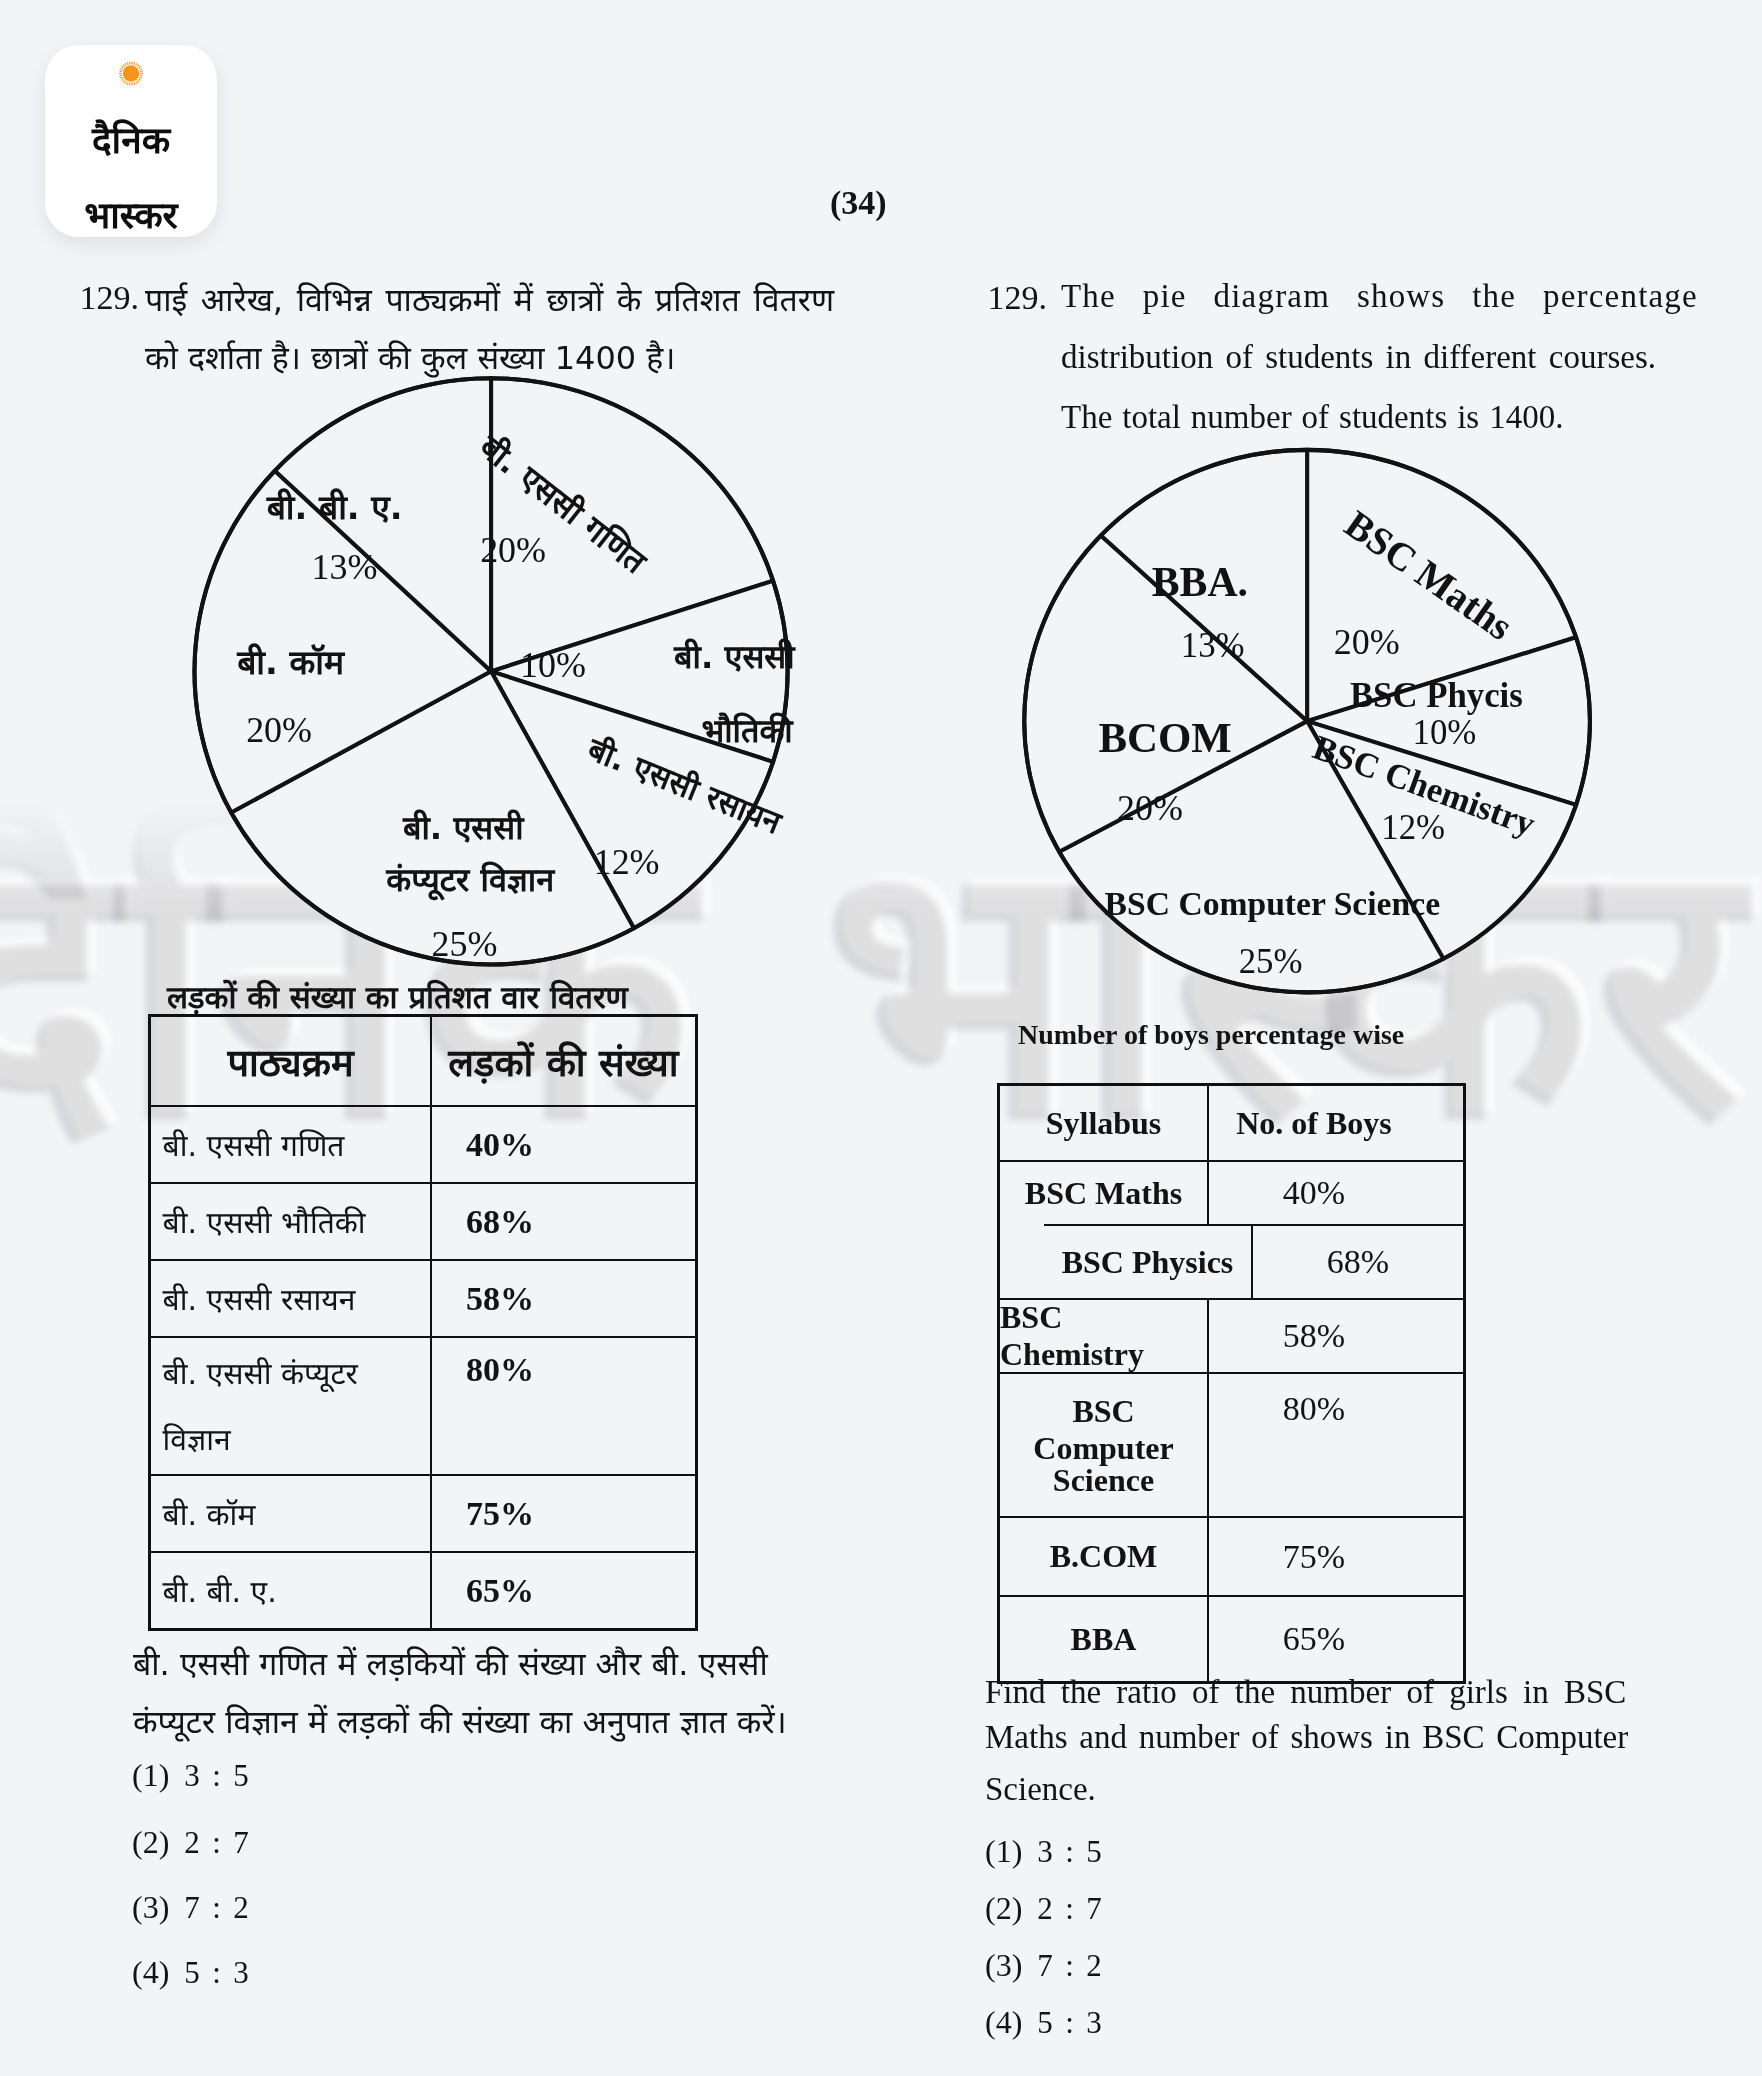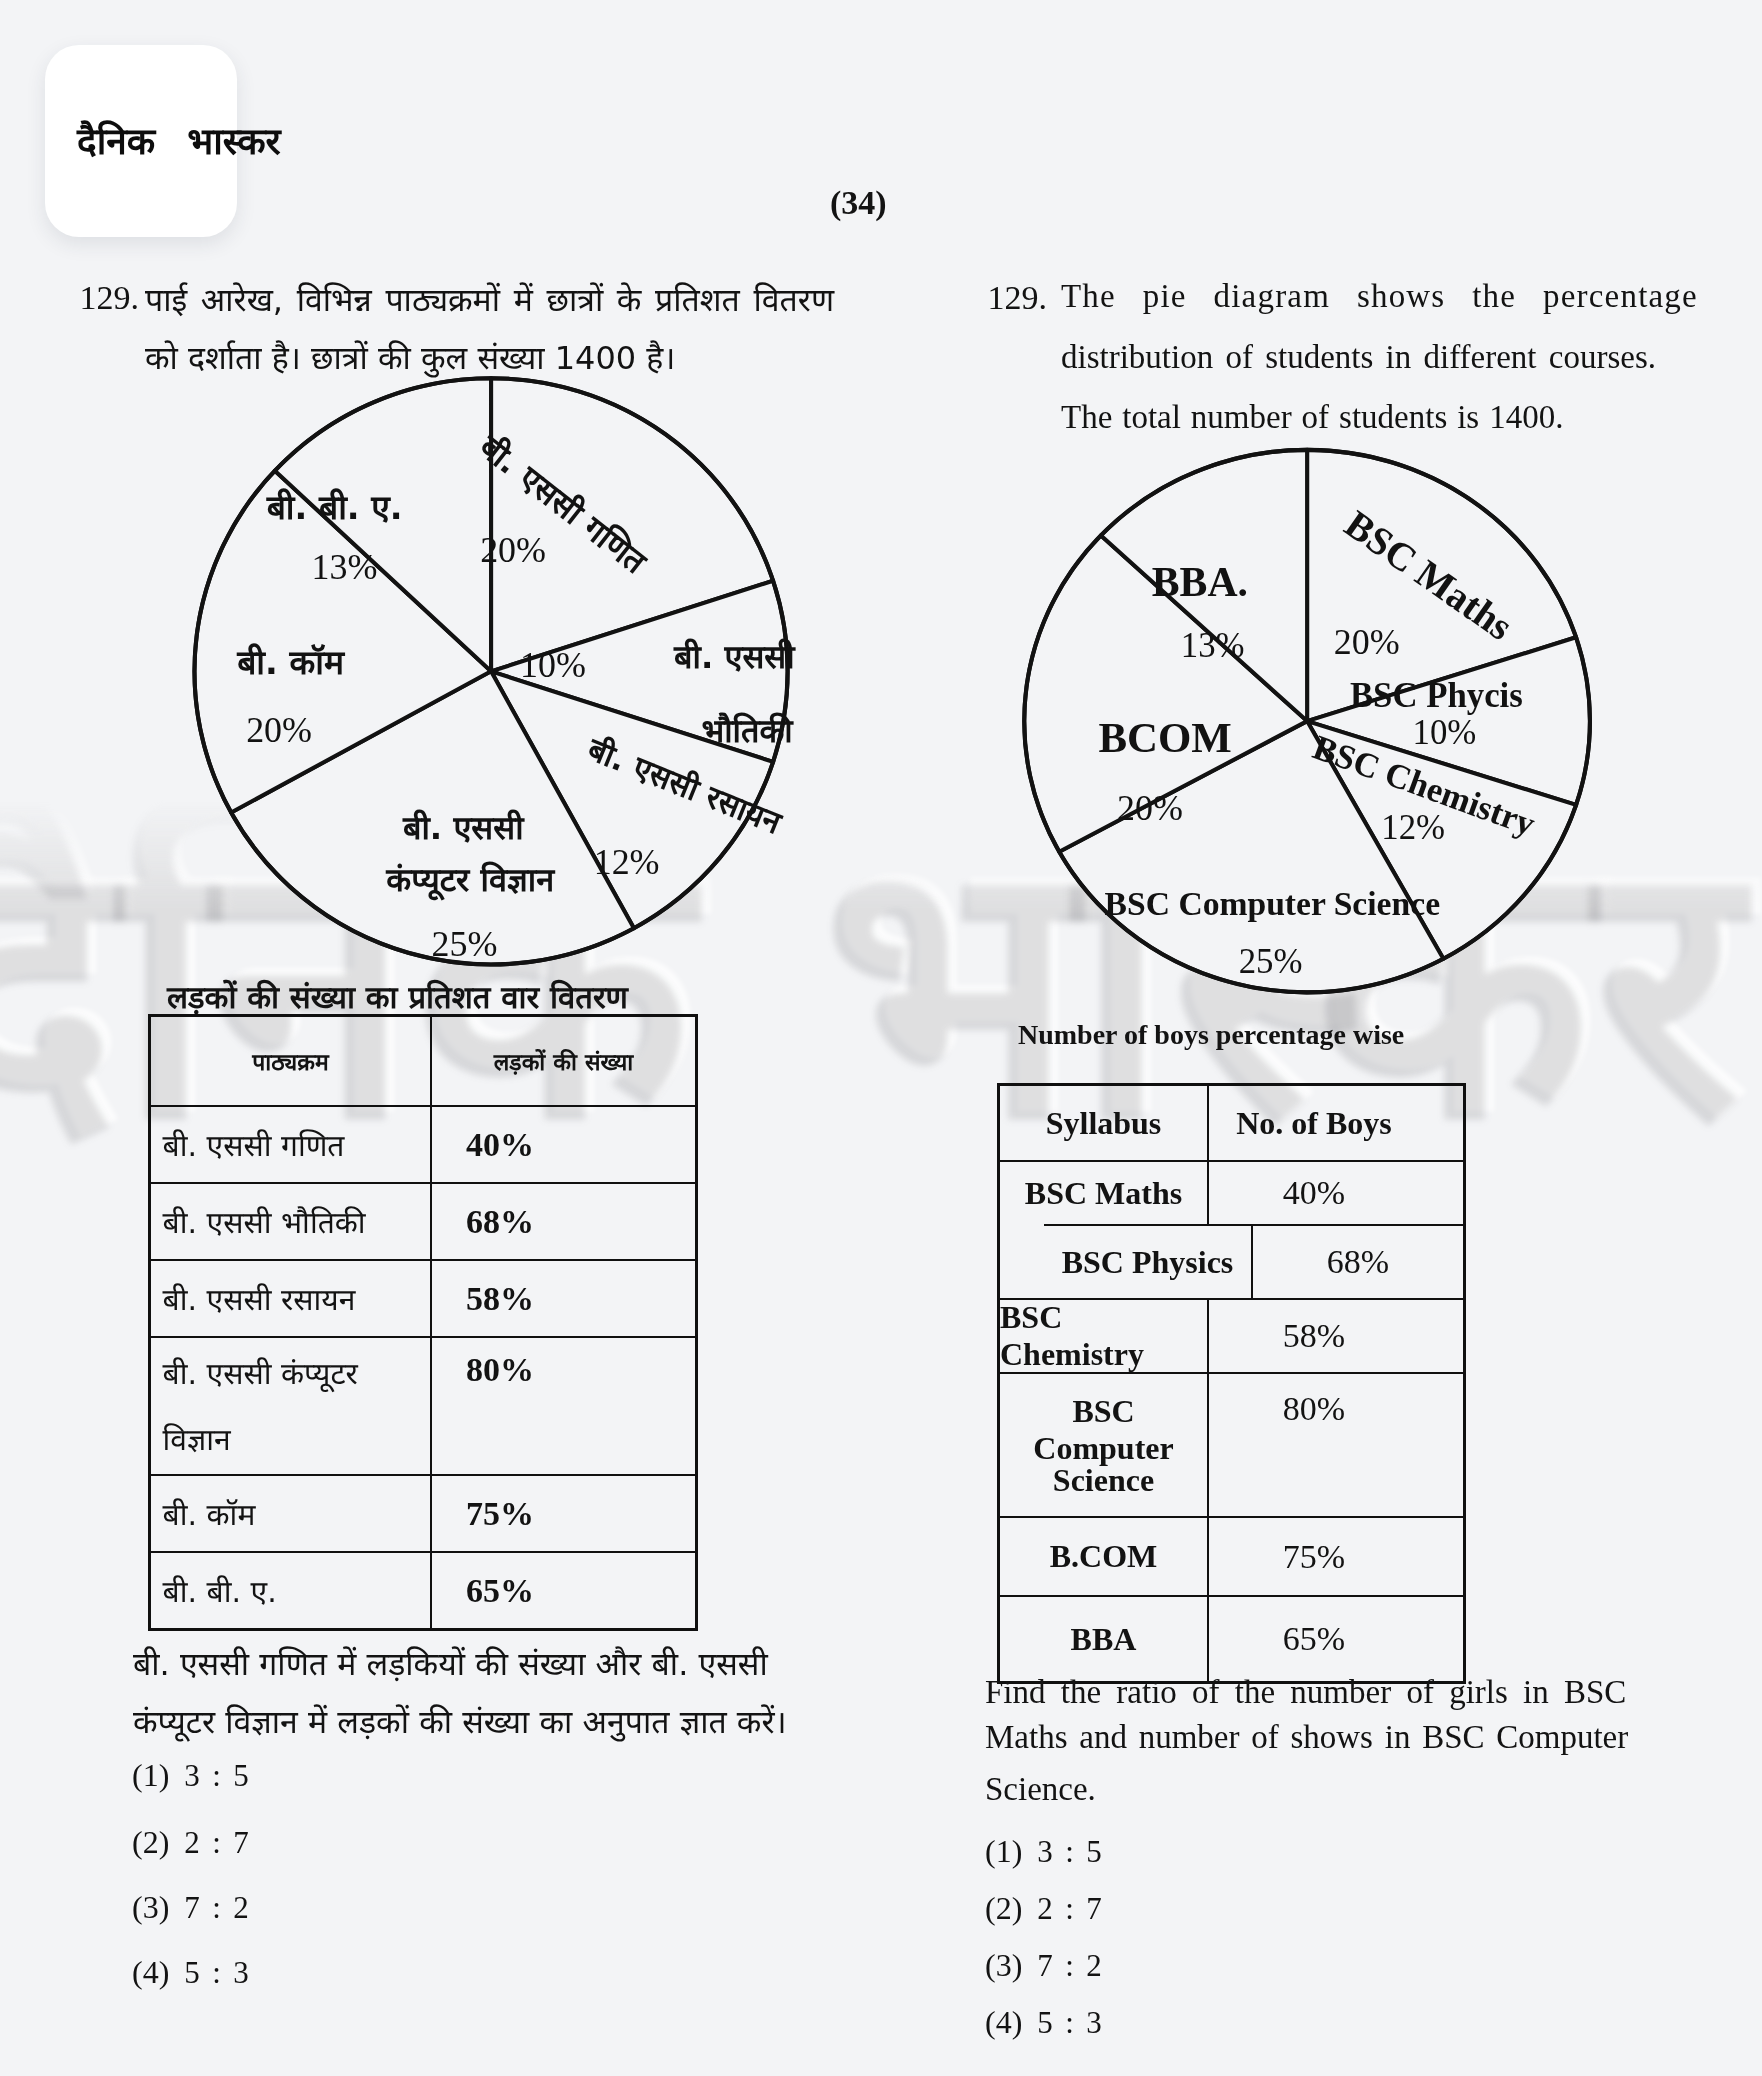--- a/index.html
+++ b/index.html
@@ -23,24 +23,24 @@
   .wm-txt {
     position:absolute; left:-75px; top:-70px;
     font-family:"DejaVu Sans",sans-serif;
     font-size:359px; font-weight:bold; white-space:nowrap; letter-spacing:3.5px;
   }
   .wm-dark { color:rgba(70,70,75,0.16); filter:blur(3.5px); }
   .wm-lite { color:rgba(255,255,255,0.75); filter:blur(2.9px); transform:translate(9.3px,-8px); }
 
   
   #logo {
-    position:absolute; left:45px; top:45px; width:192px; height:192px;
+    position:absolute; left:45px; top:45px; width:172px; height:192px;
     background:#ffffff; border-radius:34px;
     box-shadow:0 7px 20px rgba(40,50,70,0.10);
-    display:flex; flex-direction:row; align-items:center;gap:32px;
+    display:flex; flex-direction:column; align-items:center;gap:32px;
   }
   #logo .sun { margin-top:15px; }
   .logo-line {
     font-family:"DejaVu Sans",sans-serif; font-weight:bold;
     font-size:37px; line-height:43px; color:#0d0d0d;
   }
 
   
   .pageno { font-size:34px; font-weight:bold; }
   .qnum  { font-size:34px; }
@@ -53,21 +53,21 @@
   
   .tbl { position:absolute; border:3.5px solid #101010; background:transparent; }
   .trow { display:flex; border-top:2.9px solid #101010; }
   .trow:first-child { border-top:none; }
   .tcell { position:relative; overflow:visible; }
   .tcell.c1 { border-right:2.9px solid #101010; }
   .vcenter { display:flex; align-items:center; }
 
   .tbl-hi .c1 { width:281px; }
   .tbl-hi .c2 { width:263px; }
-  .tbl-hi .hdr { font-weight:bold; font-size:23px; justify-content:center; font-family:"DejaVu Sans",sans-serif; }
+  .tbl-hi .hdr { font-weight:bold; font-size:38px; justify-content:center; font-family:"DejaVu Sans",sans-serif; }
   .tbl-hi .lbl { font-size:30px; padding-left:11.6px; font-family:"DejaVu Sans",sans-serif; }
   .tbl-hi .val { font-size:34px; font-weight:600; padding-left:34px; font-family:"Liberation Serif",serif; }
 
   .tbl-en .c1 { width:209px; }
   .tbl-en .c2 { width:210px; }
   .tbl-en .hdr { font-weight:bold; font-size:32px; justify-content:center; }
   .tbl-en .lbl { font-weight:bold; font-size:32px; justify-content:center; }
   .tbl-en .val { font-size:34px; justify-content:center; }
 
   .tbl-title { font-weight:bold; }

